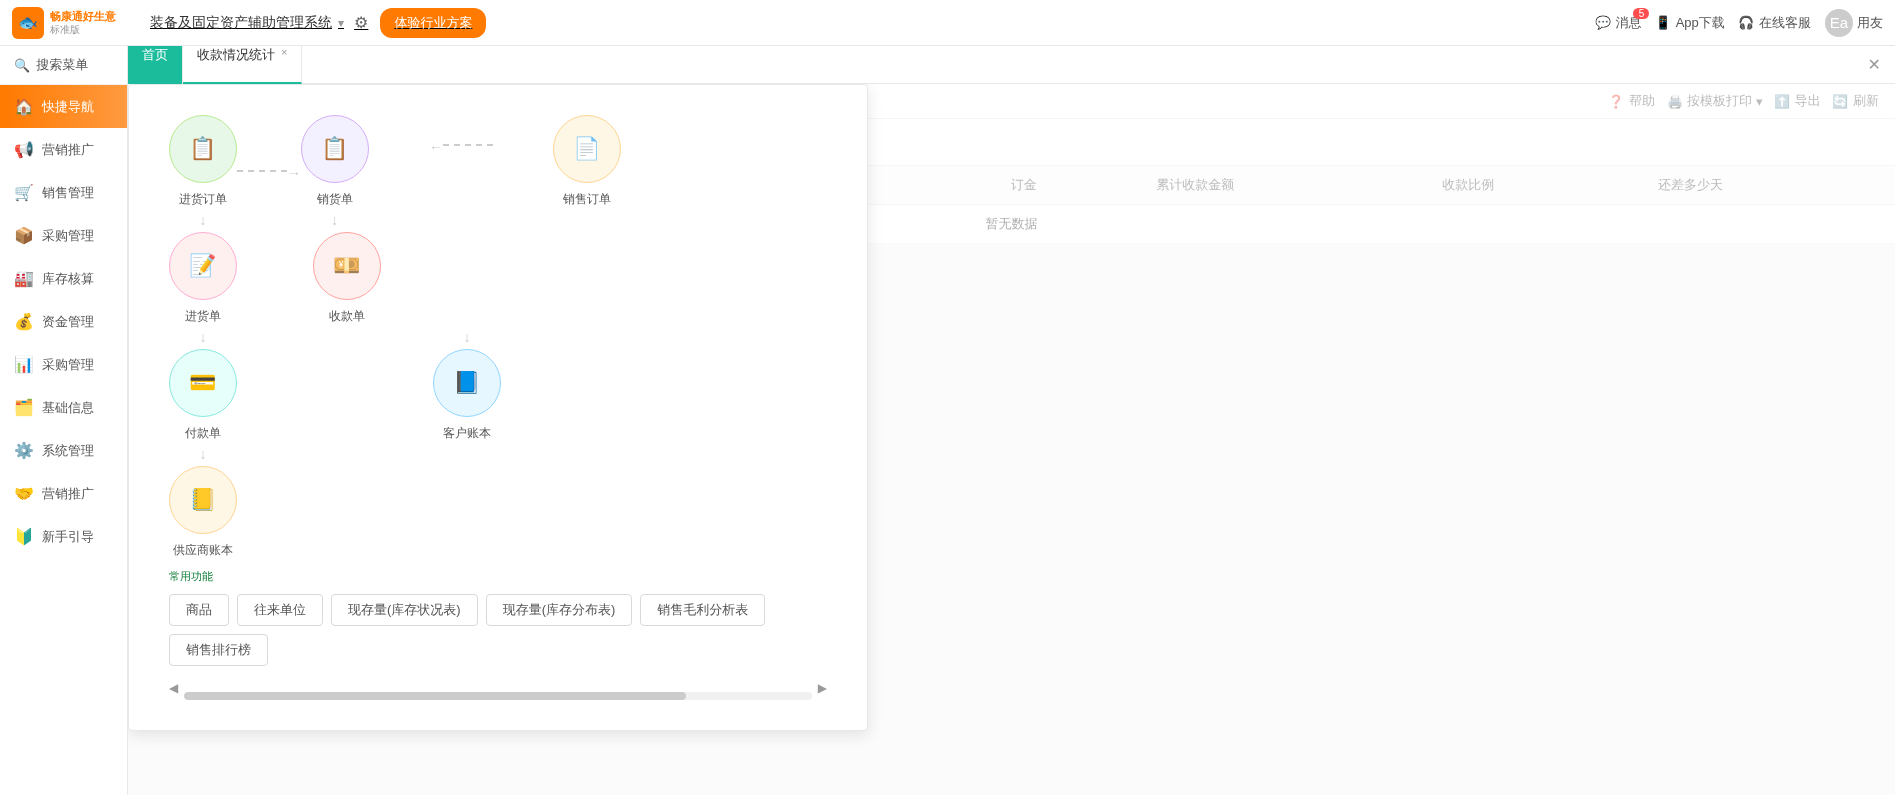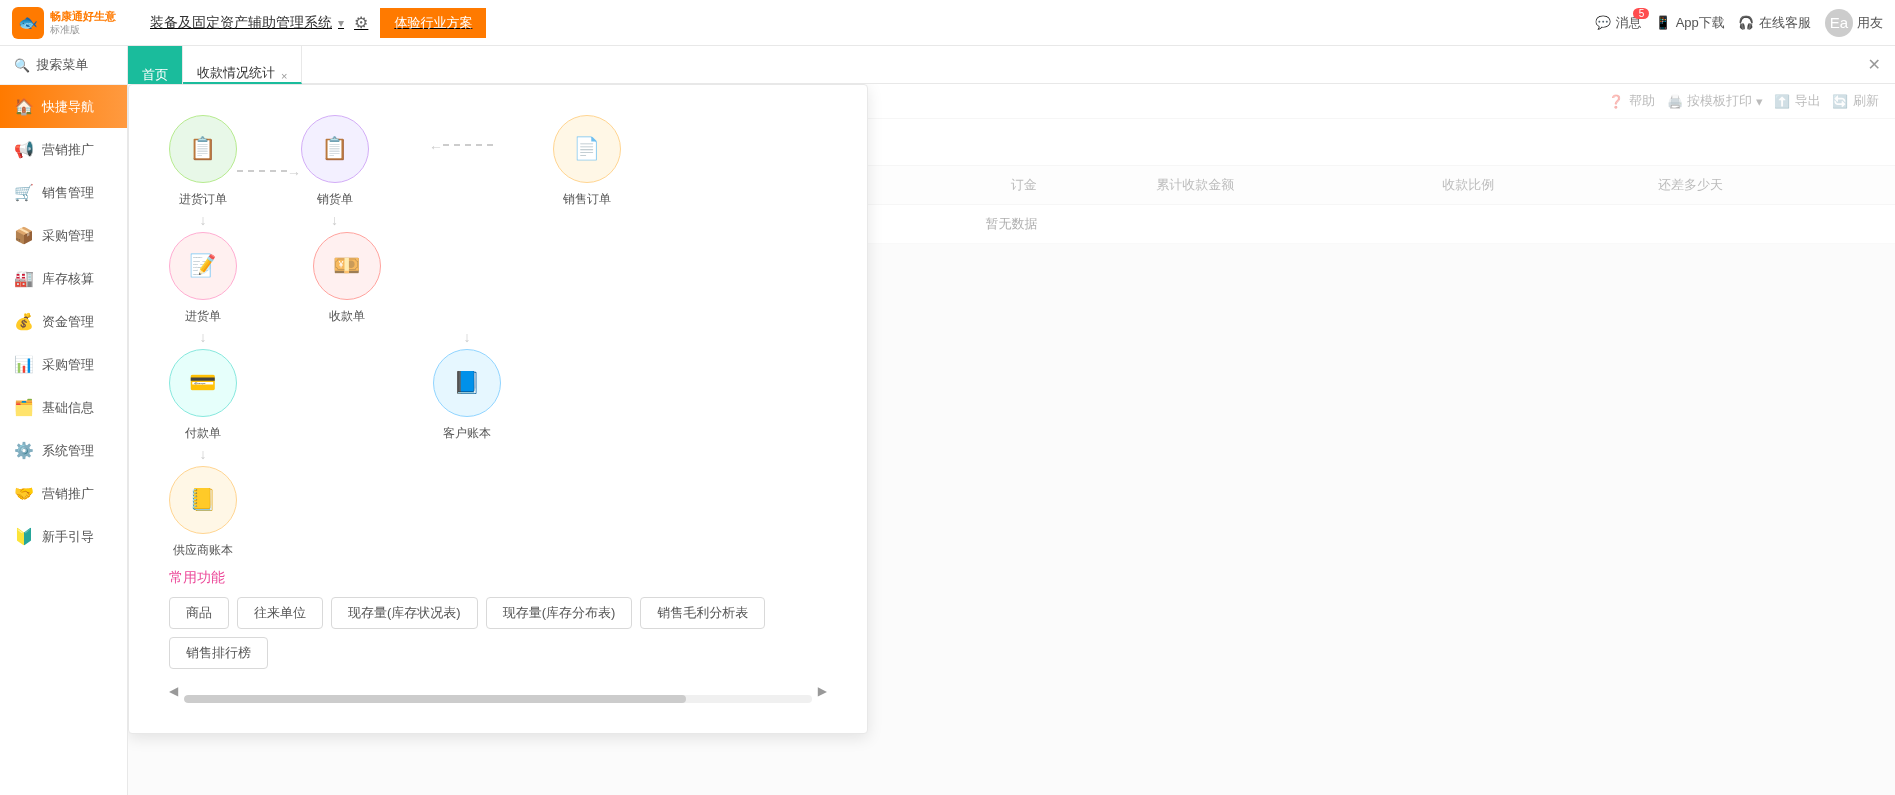--- a/index.html
+++ b/index.html
@@ -16,34 +16,34 @@
 
     
     .logo-area { display: flex; align-items: center; width: 128px; min-width: 128px; }
     .logo-icon { width: 32px; height: 32px; background: #ff7a00; border-radius: 6px; display: flex; align-items: center; justify-content: center; color: #fff; font-size: 16px; margin-right: 6px; }
     .logo-text { font-size: 11px; color: #333; line-height: 1.3; }
     .logo-text .line1 { font-weight: bold; color: #ff7a00; }
     .top-nav { display: flex; align-items: center; flex: 1; padding-left: 10px; text-decoration: underline; }
     .system-title { font-size: 14px; color: #333; display: flex; align-items: center; gap: 6px; }
     .system-title .dropdown-arrow { color: #999; font-size: 12px; }
     .settings-icon { color: #666; font-size: 16px; margin-left: 10px; cursor: pointer; }
-    .trial-btn { margin-left: 12px; background: #ff7a00; color: #fff; border: none; padding: 6px 14px; border-radius: 0; cursor: pointer; font-size: 13px; }
+    .trial-btn { margin-left: 12px; background: #ff7a00; color: #fff; border: none; padding: 6px 14px; border-radius: 12px; cursor: pointer; font-size: 13px; }
     .top-right { display: flex; align-items: center; gap: 14px; margin-left: auto; color: #555; font-size: 13px; }
     .top-right-item { display: flex; align-items: center; gap: 4px; cursor: pointer; position: relative; }
     .badge { background: #ff4d4f; color: #fff; border-radius: 9px; font-size: 10px; padding: 0 4px; min-width: 16px; text-align: center; position: absolute; top: -6px; right: -8px; }
     .avatar { width: 28px; height: 28px; background: #ccc; border-radius: 50%; display: flex; align-items: center; justify-content: center; color: #fff; font-size: 15px; }
 
     
     .search-menu { display: flex; align-items: center; gap: 6px; padding: 10px 14px; color: #555; cursor: pointer; border-bottom: 1px solid #f0f0f0; font-size: 13px; }
     .sidebar-item { display: flex; align-items: center; gap: 8px; padding: 12px 14px; cursor: pointer; color: #555; font-size: 13px; transition: background 0.2s; }
     .sidebar-item.active { background: linear-gradient(90deg, #ff7a00, #ff9a40); color: #fff; }
     .sidebar-item .icon { font-size: 16px; width: 20px; text-align: center; }
 
     
-    .tab-item { height: 38px; padding: 0 14px; display: flex; align-items: flex-end; cursor: pointer; font-size: 13px; color: #555; border-right: 1px solid #e8e8e8; gap: 6px; }
+    .tab-item { height: 38px; padding: 0 14px; display: flex; align-items: flex-start; cursor: pointer; font-size: 13px; color: #555; border-right: 1px solid #e8e8e8; gap: 6px; }
     .tab-item.home { background: #1abc9c; color: #fff; }
     .tab-item.active { background: #fff; color: #333; border-bottom: 2px solid #1abc9c; }
     .tab-close { font-size: 11px; color: #999; cursor: pointer; }
     .tab-bar-close { margin-left: auto; padding: 0 14px; cursor: pointer; color: #999; font-size: 16px; }
 
     
     .table-toolbar { background: #fff; padding: 8px 16px; display: flex; align-items: center; gap: 10px; border-bottom: 1px solid #e8e8e8; }
     .toolbar-right { margin-left: auto; display: flex; align-items: center; gap: 12px; color: #555; font-size: 13px; }
     .toolbar-btn { display: flex; align-items: center; gap: 4px; cursor: pointer; color: #555; }
 
@@ -73,21 +73,21 @@
     .circle-pink { background: #fff0f0; color: #ff4d4f; border: 1px solid #ffadd2; }
     .circle-purple { background: #f3f0ff; color: #9254de; border: 1px solid #d3adf7; }
     .circle-orange { background: #fff7e6; color: #fa8c16; border: 1px solid #ffd591; }
     .circle-cyan { background: #e6fffb; color: #13c2c2; border: 1px solid #87e8de; }
     .circle-red { background: #fff0f0; color: #ff4d4f; border: 1px solid #ffa39e; }
     .circle-orange2 { background: #fff7e6; color: #d4700a; border: 1px solid #ffd591; }
     .circle-blue { background: #e6f7ff; color: #1890ff; border: 1px solid #91d5ff; }
 
     
     .common-functions { margin-top: 10px; }
-    .common-title { font-size: 14px; color: #ec4899; margin-bottom: 10px; }
+    .common-title { font-size: 11px; color: #15803d; margin-bottom: 10px; }
     .func-buttons { display: flex; flex-wrap: wrap; gap: 8px; }
     .func-btn { border: 1px solid #d9d9d9; border-radius: 4px; padding: 6px 16px; font-size: 13px; color: #555; cursor: pointer; background: #fff; }
 
     
     .card-scrollbar { margin-top: 16px; background: #f0f0f0; height: 8px; border-radius: 4px; position: relative; overflow: hidden; }
     .card-scrollbar-thumb { background: #ccc; height: 8px; width: 80%; border-radius: 4px; }
     .card-scroll-row { display: flex; align-items: center; gap: 6px; margin-top: 10px; }
     .scroll-arrow { color: #999; cursor: pointer; font-size: 12px; }
     .arrow-down-wrap { text-align: center; color: #ccc; font-size: 14px; margin: 4px 0; }
   </style>

